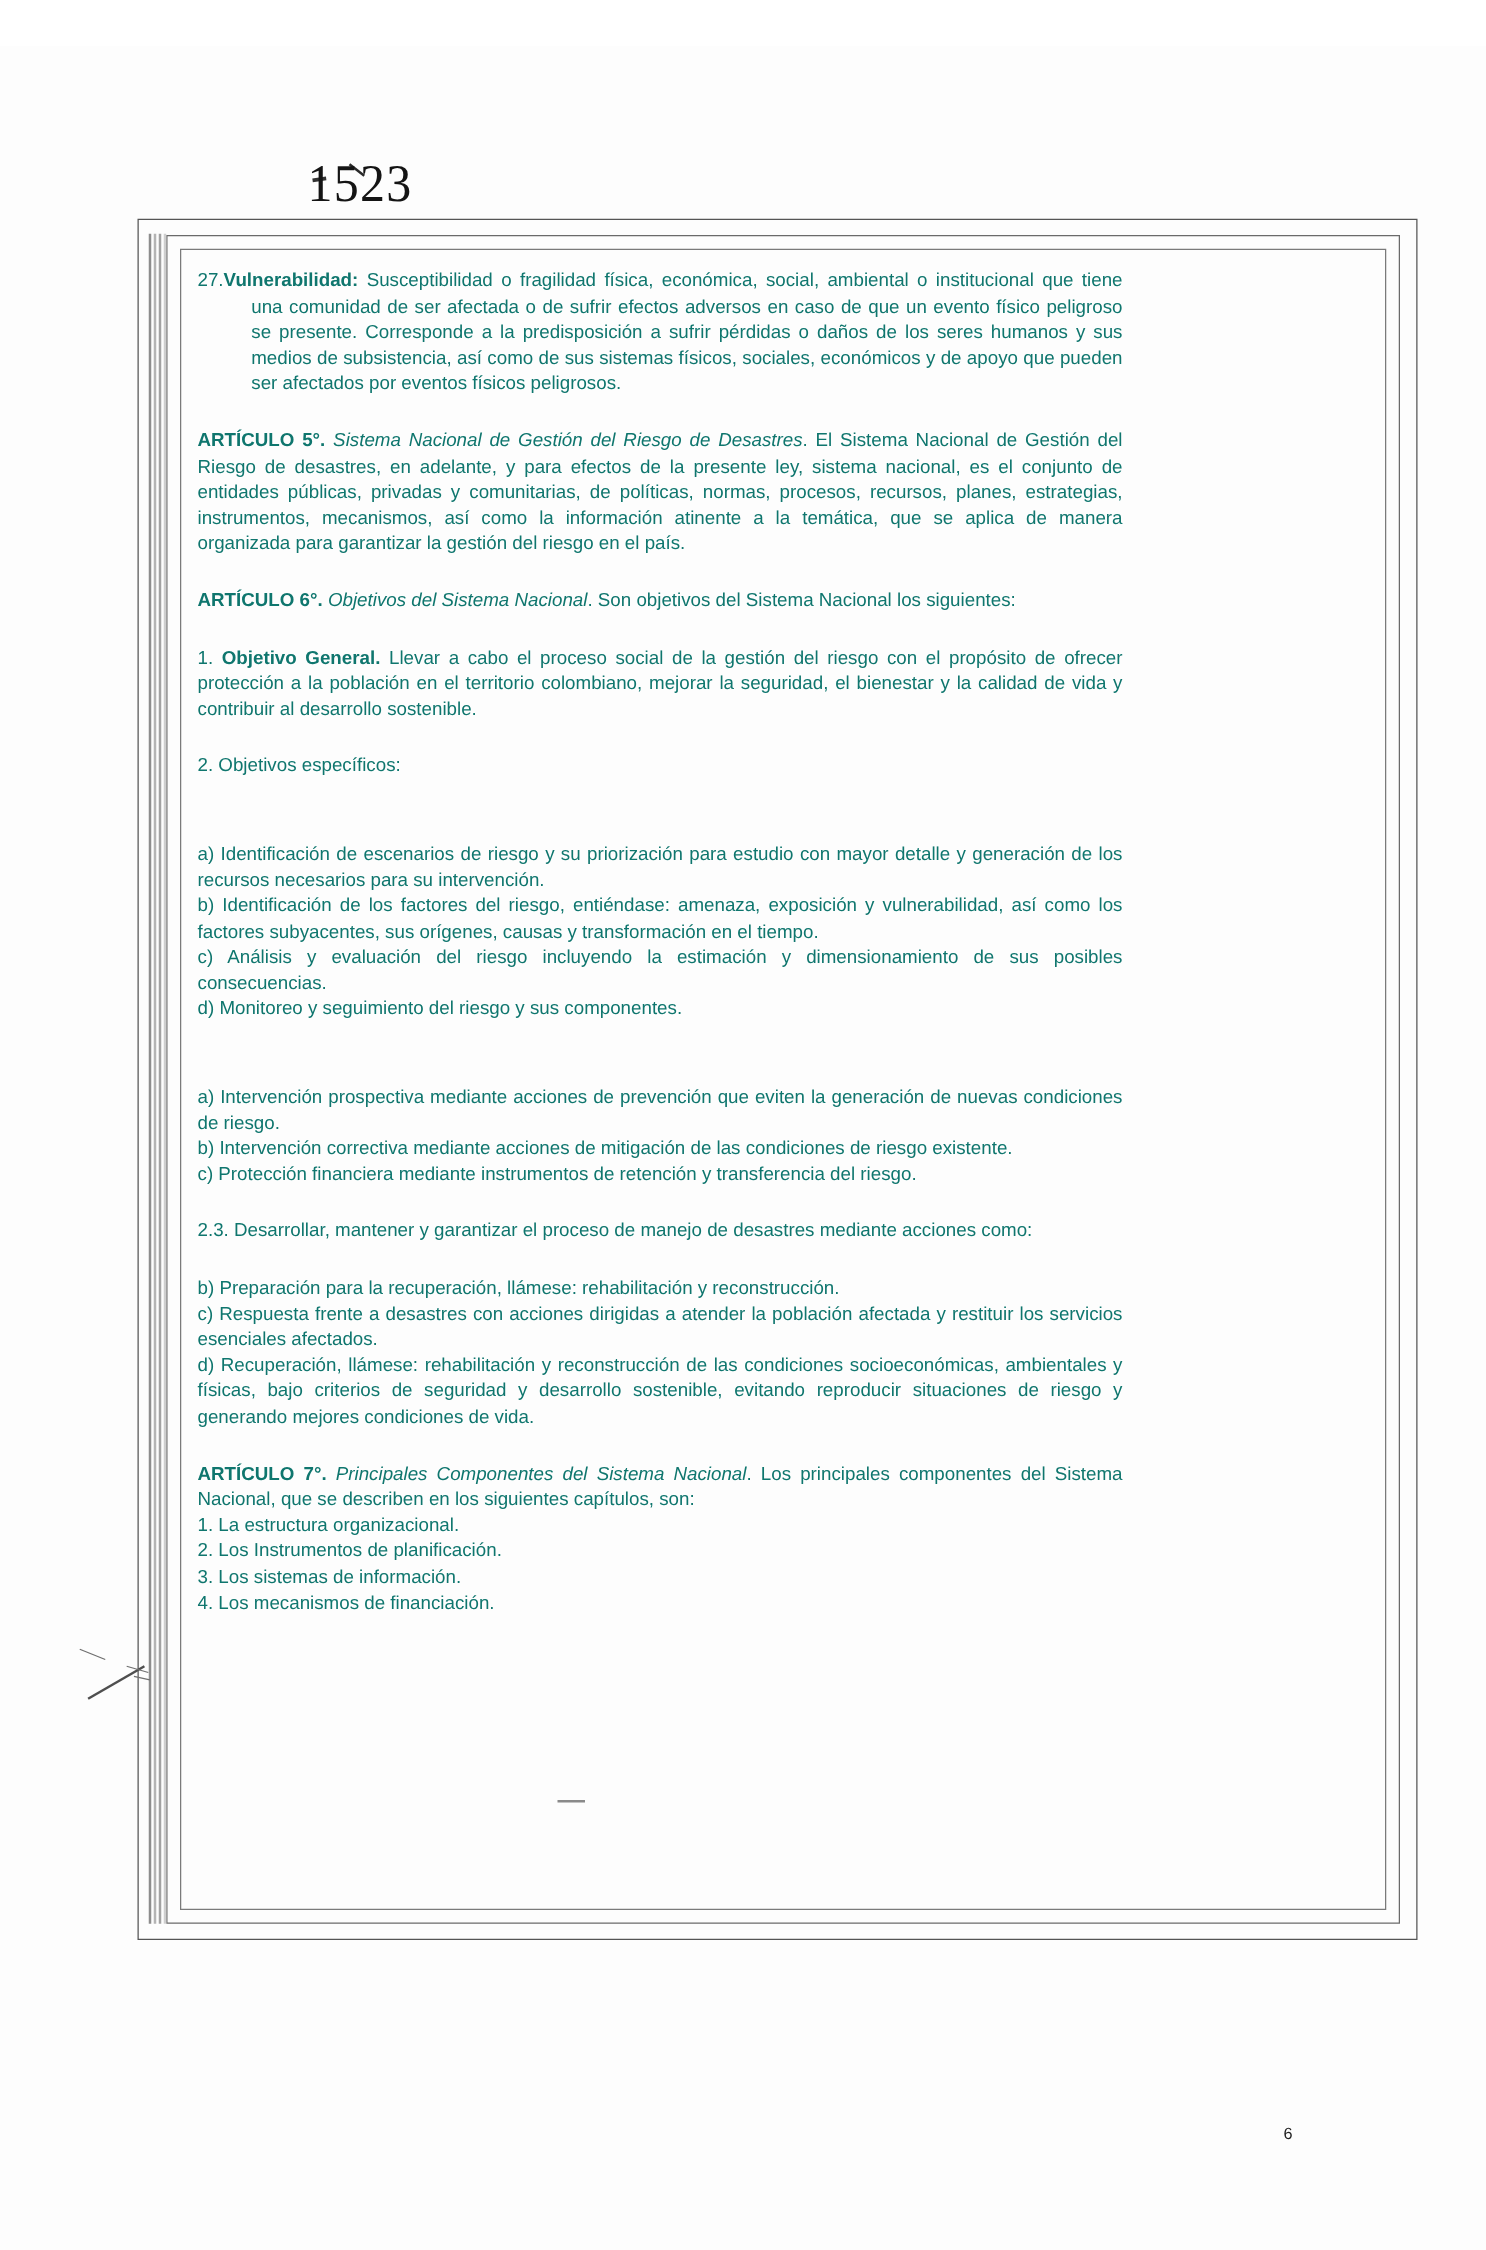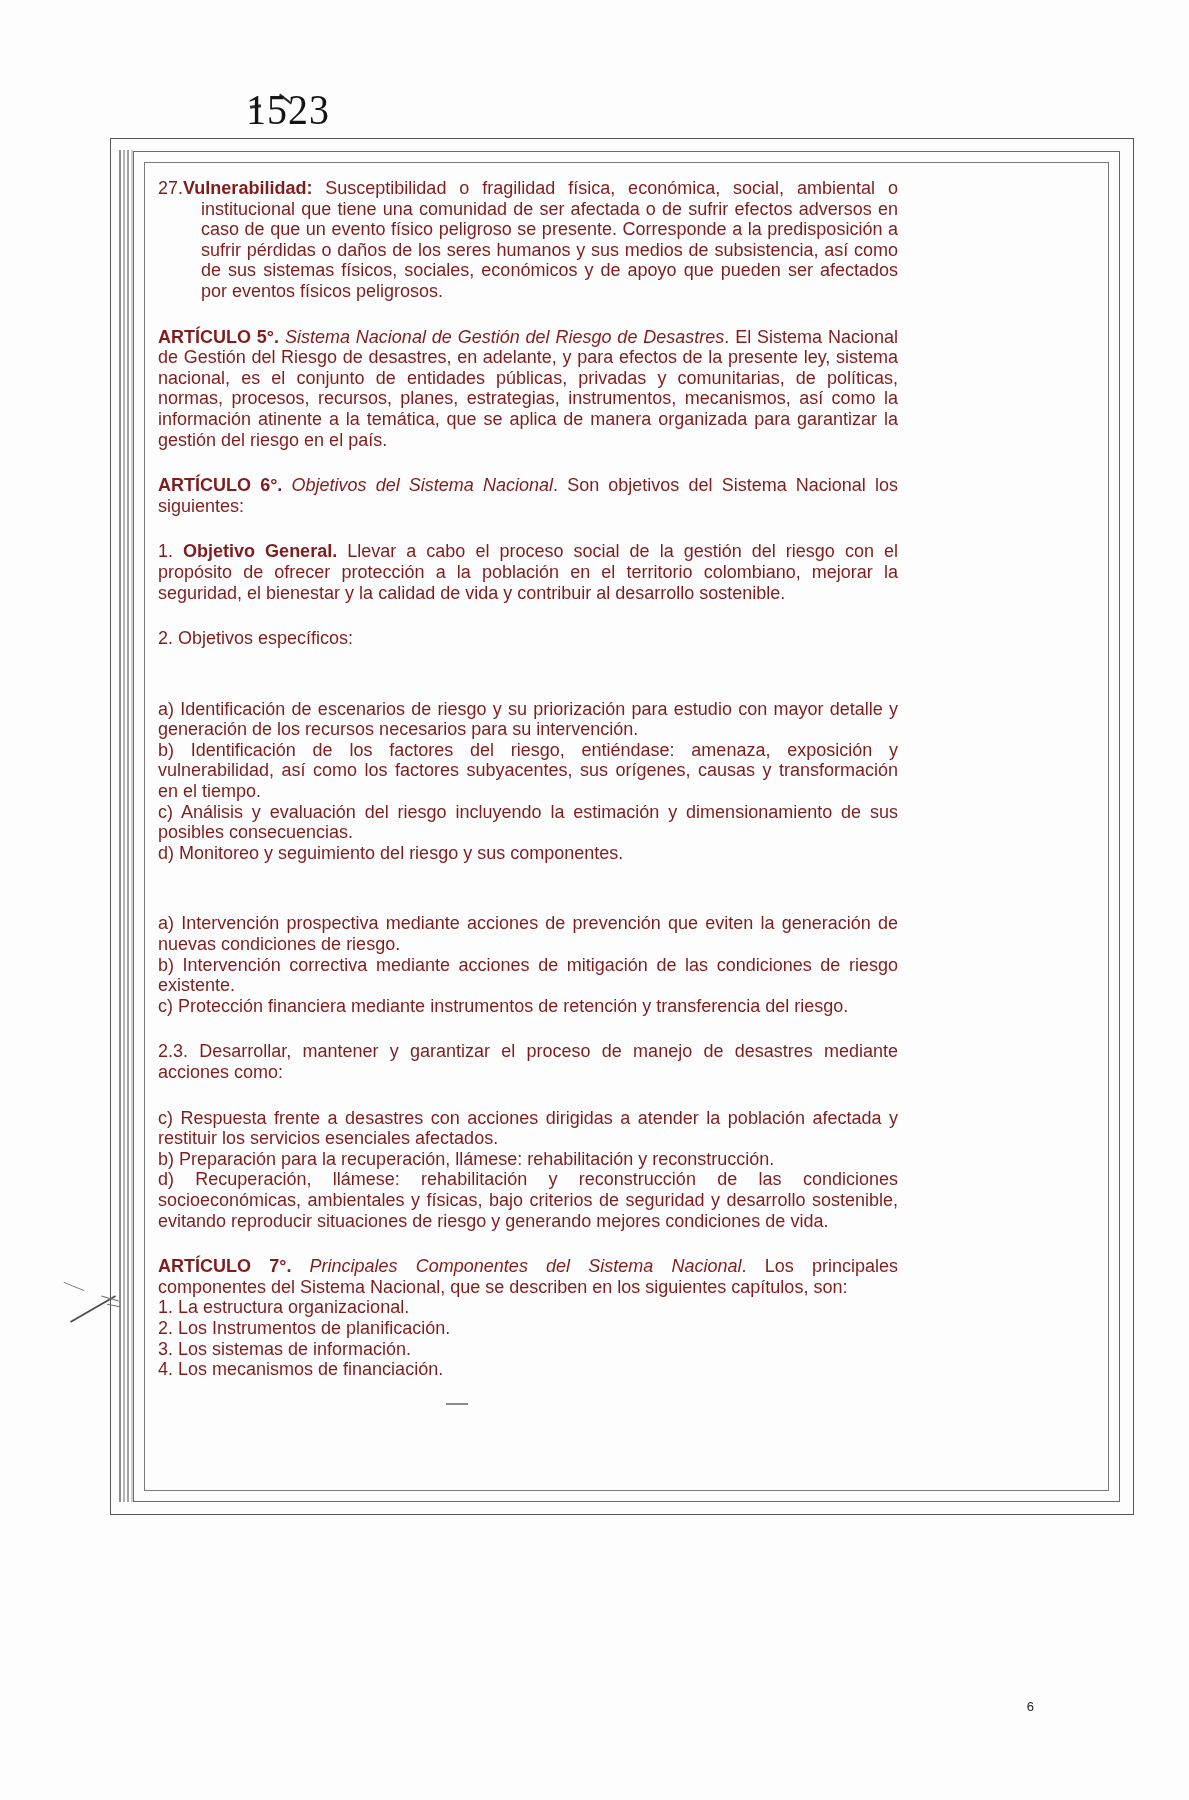--- a/index.html
+++ b/index.html
@@ -15,20 +15,21 @@
     font-family: "Liberation Sans", sans-serif;
     color: #0a0a0a;
     overflow: hidden;
   }
 
   
   .page-surface {
     position: absolute;
     inset: 0;
     background: #fdfdfd;
+    margin-top: 37px;
   }
 
   
   .stamp-number {
     position: absolute;
     left: 246px;
     top: 86px;
     font-family: "Liberation Serif", serif;
     font-size: 40px;
     letter-spacing: 1px;
@@ -103,24 +104,24 @@
 
   
   .content {
     position: absolute;
     left: 158px;
     top: 178px;
     width: 740px;
   }
   p {
     margin: 0;
-    font-size: 18px;
+    font-size: 15px;
     line-height: 20.6px;
     text-align: justify;
-    color: #7f1d1d;
+    color: #0f766e;
   }
   .bold   { font-weight: bold; }
   .bi     { font-weight: normal; font-style: italic; }
   .gap-lg { height: 25px; }
 
   
   .def-item {
     padding-left: 43px;
     text-indent: -43px;
   }
@@ -229,22 +230,22 @@
     <p>a) Intervención prospectiva mediante acciones de prevención que eviten la generación de nuevas condiciones de riesgo.</p>
     <p>b) Intervención correctiva mediante acciones de mitigación de las condiciones de riesgo existente.</p>
     <p>c) Protección financiera mediante instrumentos de retención y transferencia del riesgo.</p>
 
     <div class="gap-lg"></div>
 
     <p>2.3. Desarrollar, mantener y garantizar el proceso de manejo de desastres mediante acciones como:</p>
 
     <div class="gap-lg"></div>
 
+    <p>b) Preparación para la recuperación, llámese: rehabilitación y reconstrucción.</p>
     <p>c) Respuesta frente a desastres con acciones dirigidas a atender la población afectada y restituir los servicios esenciales afectados.</p>
-    <p>b) Preparación para la recuperación, llámese: rehabilitación y reconstrucción.</p>
     <p>d) Recuperación, llámese: rehabilitación y reconstrucción de las condiciones socioeconómicas, ambientales y físicas, bajo criterios de seguridad y desarrollo sostenible, evitando reproducir situaciones de riesgo y generando mejores condiciones de vida.</p>
 
     <div class="gap-lg"></div>
 
     <p><span class="bold">ARTÍCULO 7°.</span><span class="bi"> Principales Componentes del Sistema Nacional</span><span>. Los principales componentes del Sistema Nacional, que se describen en los siguientes capítulos, son:</span></p>
 
     <p>1. La estructura organizacional.</p>
     <p>2. Los Instrumentos de planificación.</p>
     <p>3. Los sistemas de información.</p>
     <p>4. Los mecanismos de financiación.</p>

